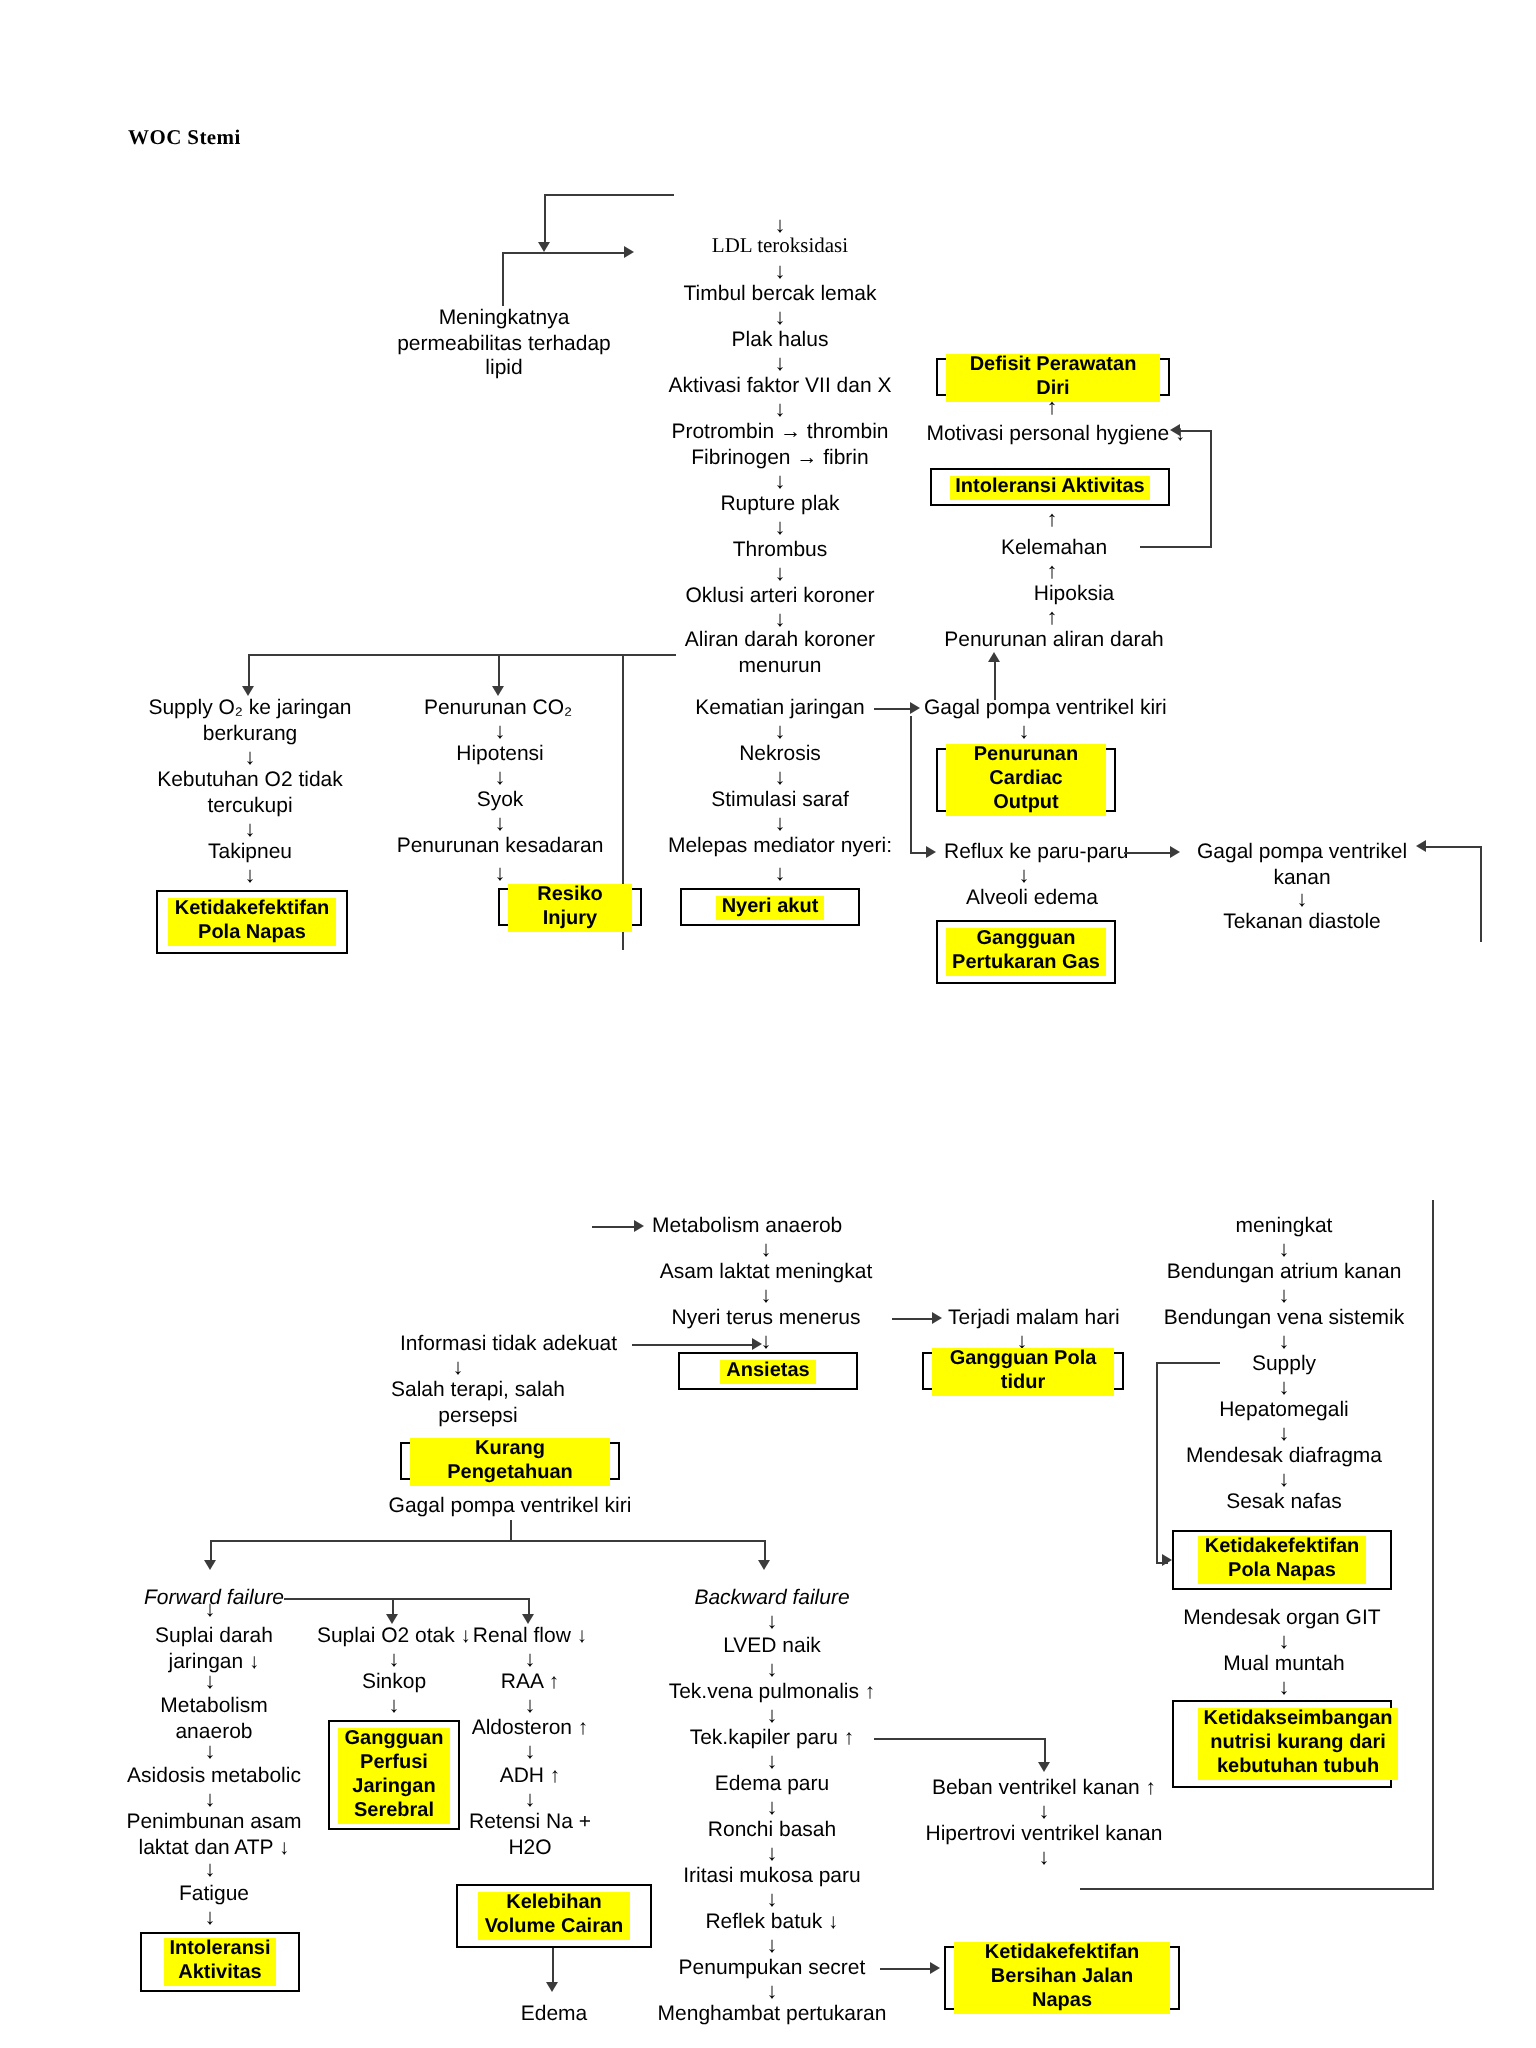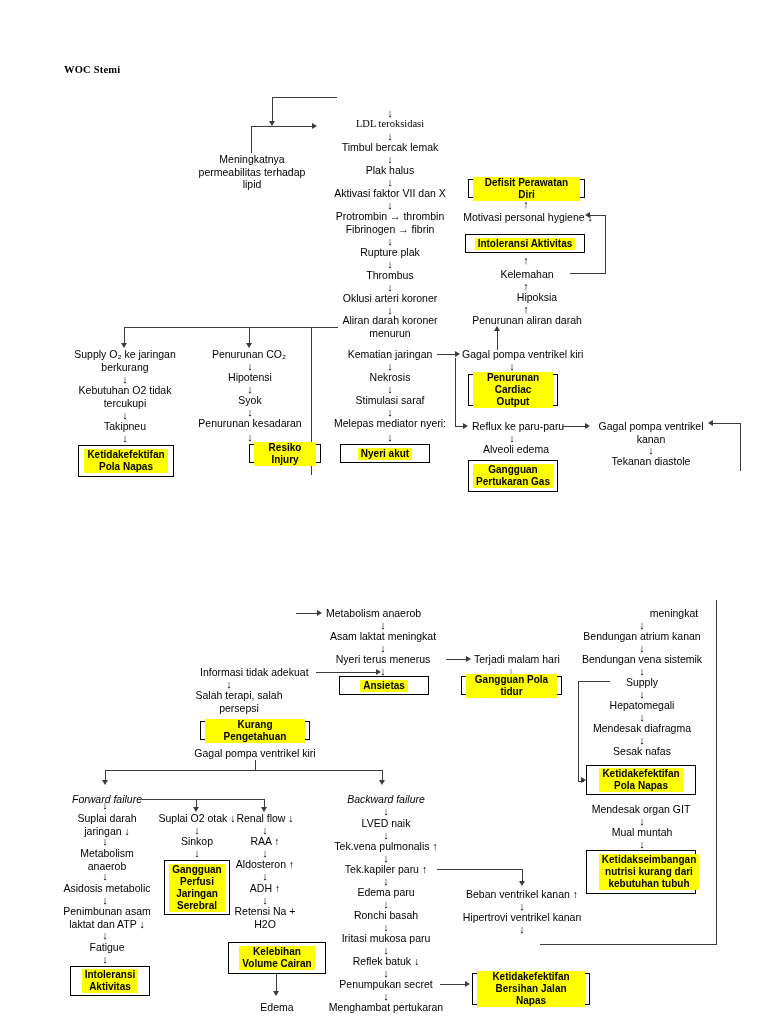--- a/index.html
+++ b/index.html
@@ -363,21 +363,21 @@
   <div class="arrowdown" style="left:519px;top:881px;"></div>
   <div class="node" style="left:456px;top:888px;width:132px;">Beban ventrikel kanan ↑</div>
   <div class="tick" style="left:515px;top:901px;">↓</div>
   <div class="node" style="left:450px;top:911px;width:144px;">Hipertrovi ventrikel kanan</div>
   <div class="tick" style="left:515px;top:924px;">↓</div>
 
   <div class="hline" style="left:540px;top:944px;width:177px;"></div>
 
   <div class="vline" style="left:716px;top:600px;height:345px;"></div>
 
-  <div class="node" style="left:630px;top:607px;width:88px;">meningkat</div>
+  <div class="node" style="left:598px;top:607px;width:88px;">meningkat</div>
   <div class="tick" style="left:635px;top:620px;">↓</div>
   <div class="node" style="left:573px;top:630px;width:138px;">Bendungan atrium kanan</div>
   <div class="tick" style="left:635px;top:643px;">↓</div>
   <div class="node" style="left:571px;top:653px;width:142px;">Bendungan vena sistemik</div>
   <div class="tick" style="left:635px;top:666px;">↓</div>
   <div class="node" style="left:612px;top:676px;width:60px;">Supply</div>
   <div class="tick" style="left:635px;top:689px;">↓</div>
   <div class="node" style="left:597px;top:699px;width:90px;">Hepatomegali</div>
   <div class="tick" style="left:635px;top:712px;">↓</div>
   <div class="node" style="left:583px;top:722px;width:118px;">Mendesak diafragma</div>

